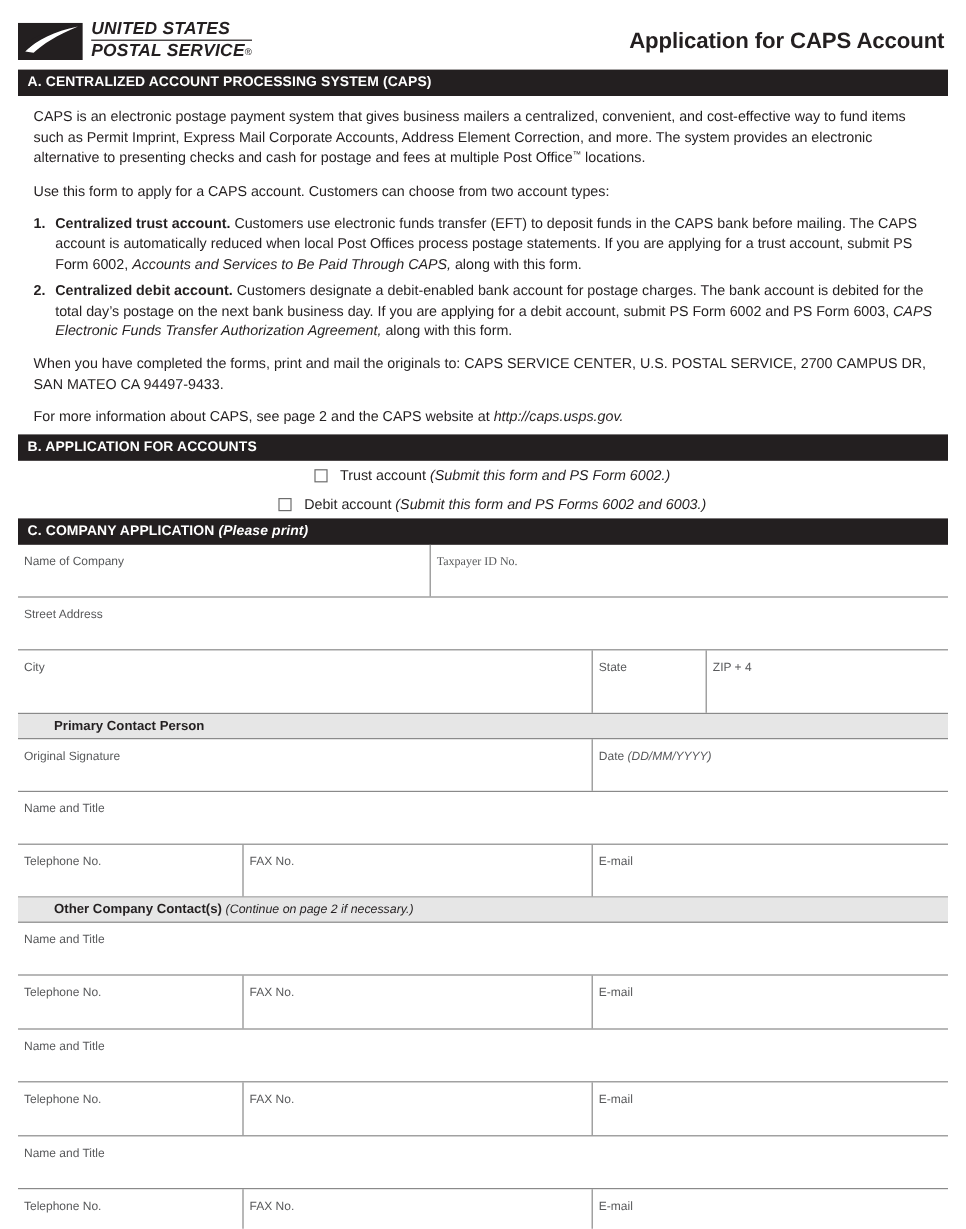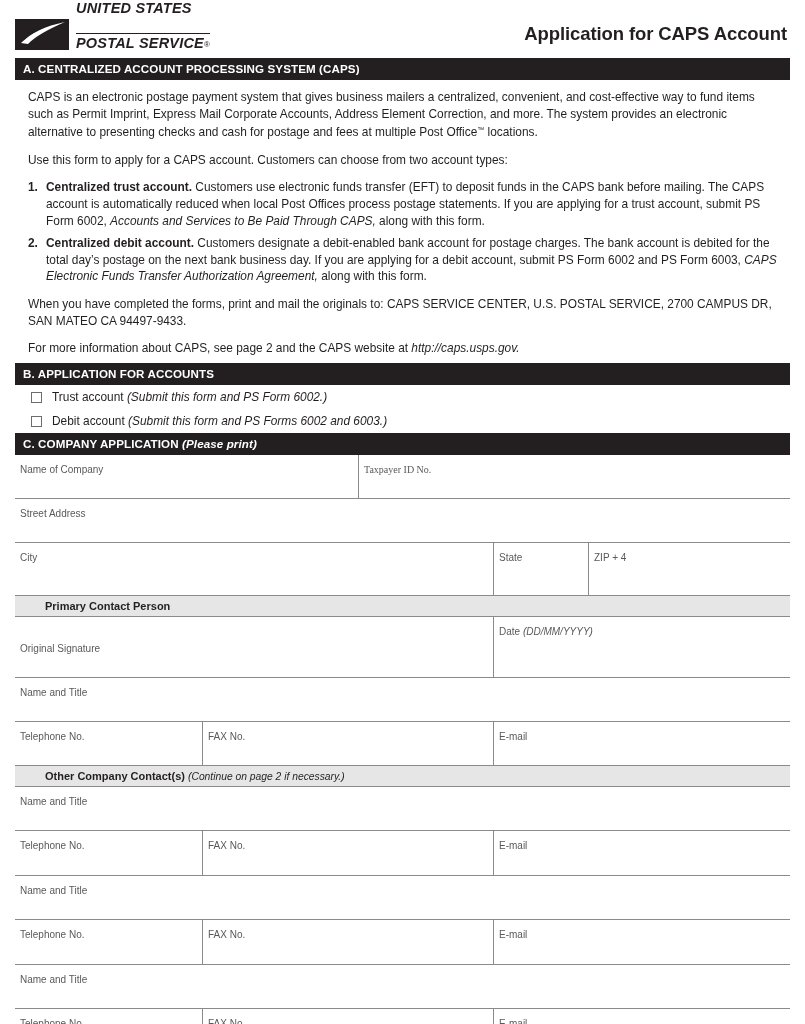--- a/index.html
+++ b/index.html
@@ -46,21 +46,21 @@
     line-height: 1.0;
   }
   .logo-line {
     font-family: "Liberation Sans", sans-serif;
     font-weight: bold;
     font-style: italic;
     font-size: 14.5px;
     letter-spacing: 0.2px;
     color: #231f20;
     border-bottom: 1.6px solid #231f20;
-    padding-bottom: 17px;
+    padding-bottom: 1px;
   }
   .logo-line.second {
     border-bottom: none;
     padding-top: 2px;
   }
   .logo-reg {
     font-size: 8px;
     font-style: normal;
     font-weight: normal;
     vertical-align: 1px;
@@ -126,20 +126,21 @@
   .b { font-weight: bold; }
   .i { font-style: italic; margin-top: 20px; }
 
   
   .check-row {
     display: flex;
     align-items: center;
     font-size: 11.9px;
     padding: 5px 0 4px 16px;
     line-height: 15px;
+    justify-content: center;
   }
   .cbox {
     width: 9px;
     height: 9px;
     border: 1.1px solid #6d6d6d;
     margin-right: 10px;
     flex: 0 0 auto;
     background: #fff;
   }
 
@@ -264,21 +265,21 @@
       <div class="fcell tall" style="width:202px;">
         <span class="flabel">ZIP + 4</span>
       </div>
     </div>
 
     <div class="subbar">
       <span class="b">Primary Contact Person</span><span class="i"></span>
     </div>
 
     <div class="frow">
-      <div class="fcell" style="width:478px;margin-top:17px;">
+      <div class="fcell" style="width:478px;">
         <span class="flabel">Original Signature</span>
       </div>
       <div class="fcell" style="width:297px;">
         <span class="flabel"><span>Date </span><span class="i">(DD/MM/YYYY)</span></span>
       </div>
     </div>
 
     <div class="frow">
       <div class="fcell" style="width:775px;">
         <span class="flabel">Name and Title</span>

